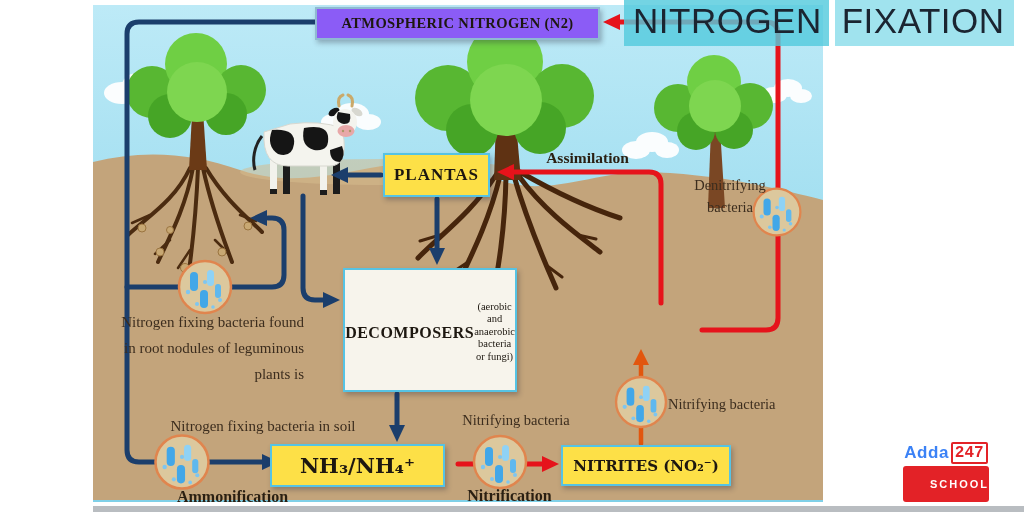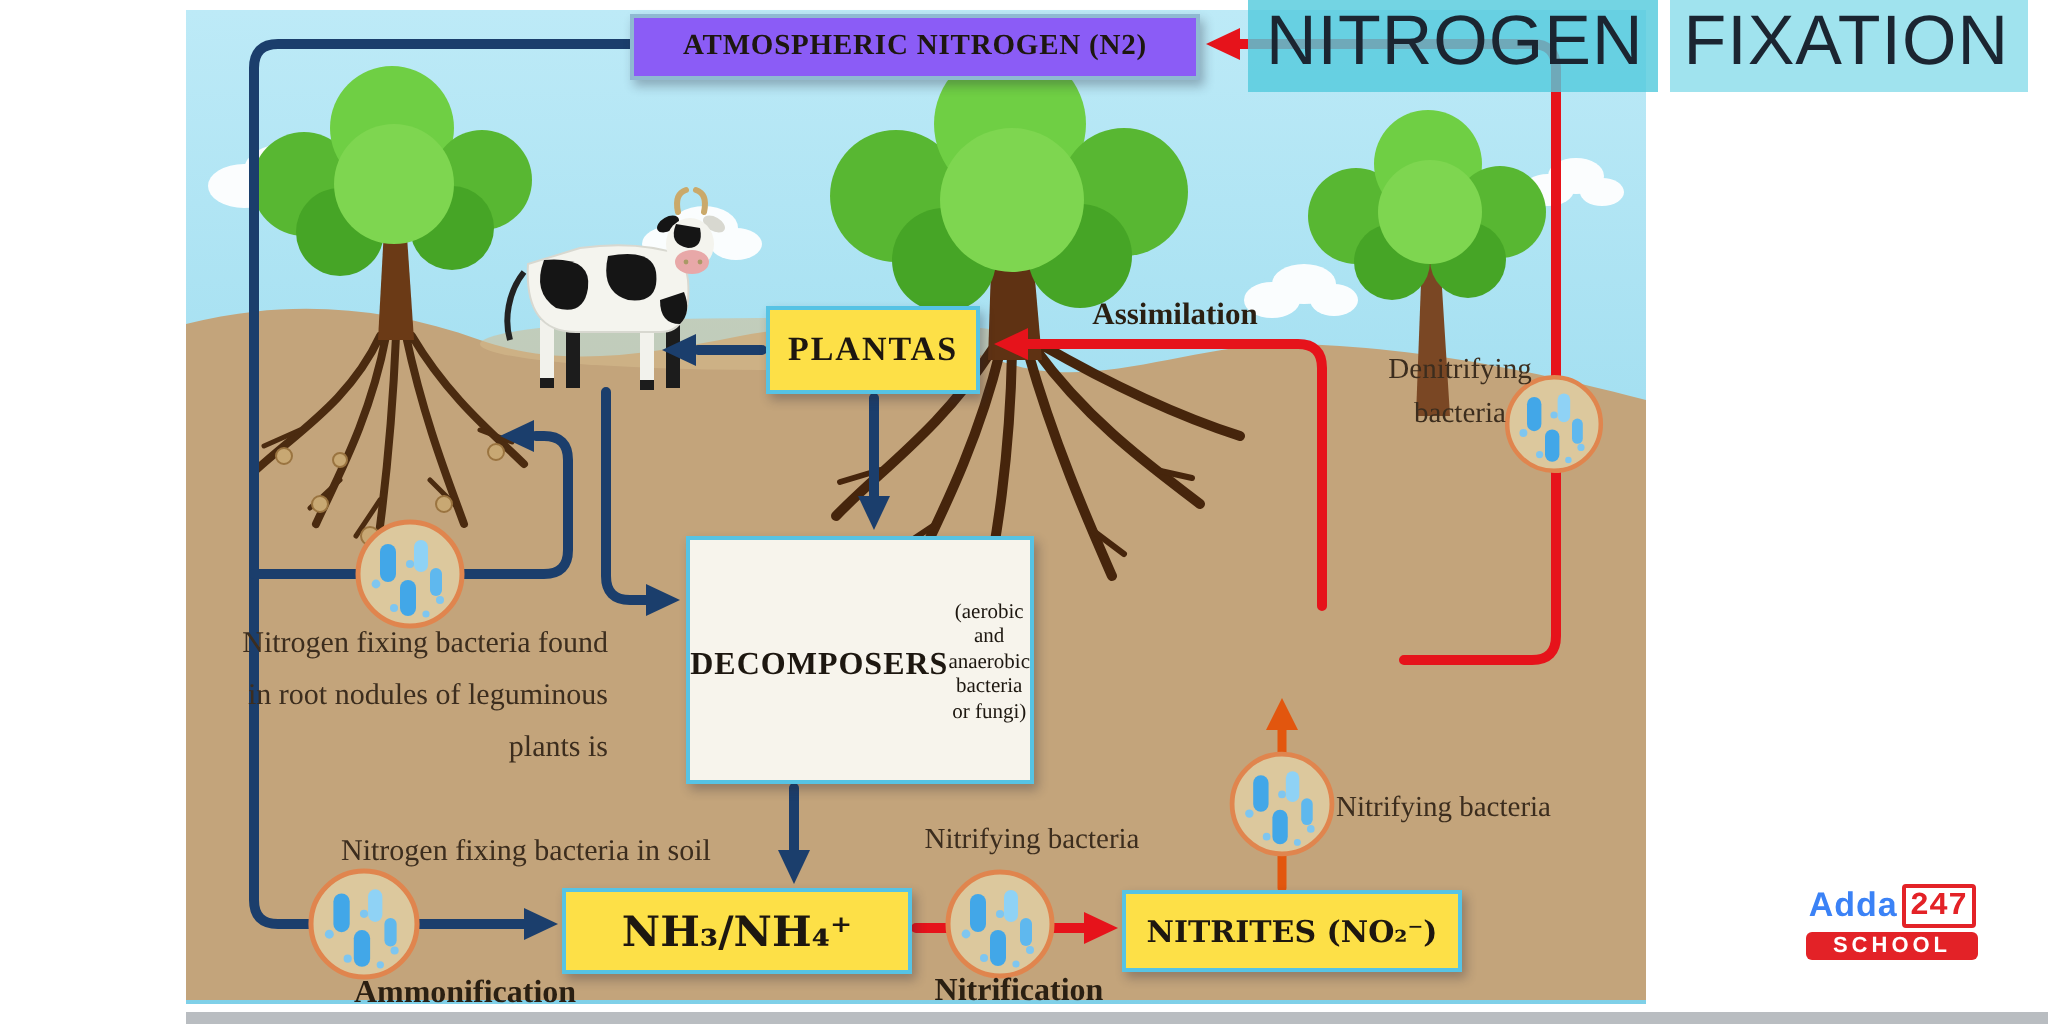--- a/index.html
+++ b/index.html
@@ -10,21 +10,21 @@
   
   .box{position:absolute;background:#fde047;border:2px solid #56c3e4;
        box-shadow:2px 3px 5px rgba(40,40,60,.32);display:flex;align-items:center;
        justify-content:center;color:#1d1710;font-weight:bold;text-align:center;box-sizing:border-box;}
   #box-atmospheric{left:315px;top:7px;width:285px;height:33px;font-size:14.5px;
        background:#8b5cf6;border-color:#8fb9d2;letter-spacing:.4px;}
   #box-plantas{left:383px;top:153px;width:107px;height:44px;font-size:17px;letter-spacing:1px;}
   #box-decomposers{left:343px;top:268px;width:174px;height:124px;
        justify-content:flex-start;background:#f7f4ec;padding-top:4px;}
   #box-nitrates{left:548px;top:305px;width:153px;height:42px;font-size:15px;font-family:"DejaVu Serif",serif;}
-  #box-nh3{left:281px;top:444px;width:175px;height:43px;font-size:21px;font-family:"DejaVu Serif",serif;}
+  #box-nh3{left:270px;top:444px;width:175px;height:43px;font-size:21px;font-family:"DejaVu Serif",serif;}
   #box-nitrites{left:561px;top:445px;width:170px;height:41px;font-size:15px;font-family:"DejaVu Serif",serif;}
   .decomp-title{font-size:16px;letter-spacing:.5px;margin-top:1px;}
   .decomp-sub{font-size:10.5px;font-weight:normal;line-height:1.2;width:160px;}
 
   
   .lbl{position:absolute;color:#3c2d1e;font-size:15px;text-align:center;line-height:1.25;}
   .bold{font-weight:bold;color:#2a1f12;font-size:16px;}
   #lbl-assimilation{left:520px;top:148px;width:135px;font-weight:bold;font-size:15.5px;color:#2a1f12;}
   #lbl-denitrifying{left:683px;top:174px;width:94px;font-size:14.5px;line-height:1.55;}
   #lbl-root-nodules{left:120px;top:310px;width:184px;font-size:15px;line-height:1.72;text-align:right;}
@@ -41,21 +41,21 @@
   #title .hl1{background:rgba(84,202,221,.82);padding:1px 7px 5px 9px;}
   #title .hl2{background:rgba(136,220,234,.80);padding:1px 9px 5px 7px;margin-left:6px;}
 
   
   #logo{position:absolute;left:903px;top:442px;font-family:"Liberation Sans",sans-serif;width:86px;}
   .logo-row{display:flex;align-items:center;justify-content:center;}
   .logo-brand{color:#3b82f6;font-weight:bold;font-size:17px;letter-spacing:.5px;}
   .logo-247{color:#e32227;font-weight:bold;font-size:16px;border:2px solid #e32227;
        border-radius:2px;padding:0 2px;margin-left:2px;font-family:"Liberation Mono",monospace;}
   .logo-school{background:#e32227;color:#fff;font-size:11px;font-weight:bold;letter-spacing:2px;
-       text-align:center;border-radius:3px;padding:1px 0;margin-top:2px;}
+       text-align:right;border-radius:3px;padding:12px 0;margin-top:2px;}
 </style>
 </head>
 <body>
 
 <div class="stage">
 
 <svg class="scene" width="1024" height="512" viewBox="0 0 1024 512">
   <defs>
     <linearGradient id="sky" x1="0" y1="0" x2="0" y2="1">
       <stop offset="0" stop-color="#bdeaf7"></stop>

